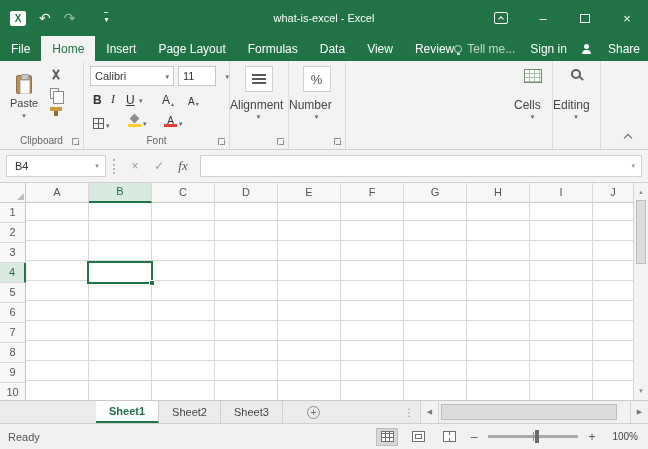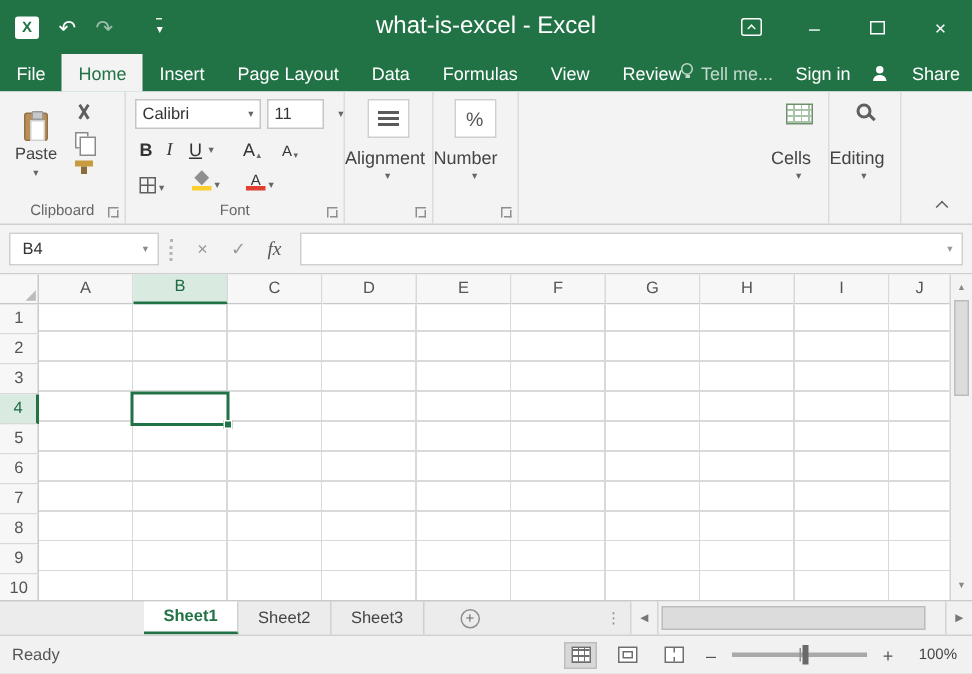--- a/index.html
+++ b/index.html
@@ -6,33 +6,33 @@
   body{background:#888;font-family:"Liberation Sans",sans-serif;}
   #app{position:relative;width:648px;height:449px;background:#fff;overflow:hidden;font-family:"Liberation Sans",sans-serif;}
 
   
   .title-bar{position:absolute;left:0;top:0;width:648px;height:36px;background:#217346;}
   .qat{position:absolute;left:10px;top:0;height:36px;display:flex;align-items:center;gap:13px;z-index:2;}
   .app-icon{width:16px;height:15px;background:#fff;border-radius:2px;color:#217346;font-size:10px;font-weight:bold;display:flex;align-items:center;justify-content:center;}
   .qat-btn{color:#fff;font-size:14px;line-height:1;cursor:default;}
   .qat-btn.dim{opacity:.55;}
   .qat-caret{color:#fff;font-size:8px;border-top:1px solid rgba(255,255,255,.9);padding-top:2px;margin-left:16px;}
-  .title-text{position:absolute;left:0;top:0;width:100%;height:36px;line-height:36px;text-align:center;color:#fff;font-size:16px;z-index:1;}
+  .title-text{position:absolute;left:0;top:0;width:100%;height:36px;line-height:36px;text-align:center;color:#fff;font-size:11px;z-index:1;}
   .win-controls{position:absolute;right:0;top:0;height:36px;display:flex;align-items:stretch;z-index:2;}
   .win-btn{width:42px;display:flex;align-items:center;justify-content:center;color:#fff;font-size:13px;}
   .rdo-box{width:14px;height:12px;border:1px solid #fff;border-radius:2px;display:flex;align-items:center;justify-content:center;}
   .chev-up-w{width:4px;height:4px;border-top:1px solid #fff;border-right:1px solid #fff;transform:rotate(-45deg);margin-top:2px;}
   .max-box{width:10px;height:9px;border:1px solid #fff;}
 
   
   .ribbon-tabs{position:absolute;left:0;top:36px;width:648px;height:25px;background:#217346;display:flex;align-items:stretch;font-size:12px;}
   .rtab{color:#fff;padding:0 11px;display:flex;align-items:center;white-space:nowrap;}
   .rtab.active{background:#f3f3f3;color:#217346;}
   .tabs-right{position:absolute;right:8px;top:0;height:25px;display:flex;align-items:center;gap:15px;color:#fff;font-size:12px;}
-  .tellme{display:flex;gap:5px;color:rgba(255,255,255,.72);}
+  .tellme{display:flex;align-items:center;gap:5px;color:rgba(255,255,255,.72);}
   .bulb{width:8px;height:8px;border:1px solid rgba(255,255,255,.72);border-radius:50%;position:relative;}
   .bulb:after{content:"";position:absolute;left:2px;bottom:-3px;width:3px;height:2px;background:rgba(255,255,255,.72);}
   .share{display:flex;align-items:center;gap:17px;}
   .person{position:relative;width:9px;height:4px;border-radius:4px 4px 0 0;background:#fff;margin-top:6px;}
   .person:before{content:"";position:absolute;left:2px;top:-6px;width:5px;height:5px;border-radius:50%;background:#fff;}
 
   
   .ribbon{position:absolute;left:0;top:61px;width:648px;height:89px;background:#f3f3f3;border-bottom:1px solid #cfcfcf;font-size:11px;color:#444;}
   .rgroup{position:absolute;top:0;height:88px;border-right:1px solid #dcdcdc;}
   .g-label{position:absolute;left:0;right:0;bottom:3px;text-align:center;font-size:10px;color:#666;}
@@ -170,22 +170,22 @@
         </div>
       <div class="win-btn">×</div>
     </div>
   </div>
 
   <div class="ribbon-tabs">
     <div class="rtab">File</div>
     <div class="rtab active">Home</div>
     <div class="rtab">Insert</div>
     <div class="rtab">Page Layout</div>
+    <div class="rtab">Formulas</div>
     <div class="rtab">Data</div>
-    <div class="rtab">Formulas</div>
     <div class="rtab">View</div>
     <div class="rtab">Review</div>
     <div class="tabs-right">
       <div class="tellme">
         <span class="bulb"></span>
         <span>Tell me...</span>
       </div>
       <div>Sign in</div>
       <div class="share">
         <span class="person"></span>

